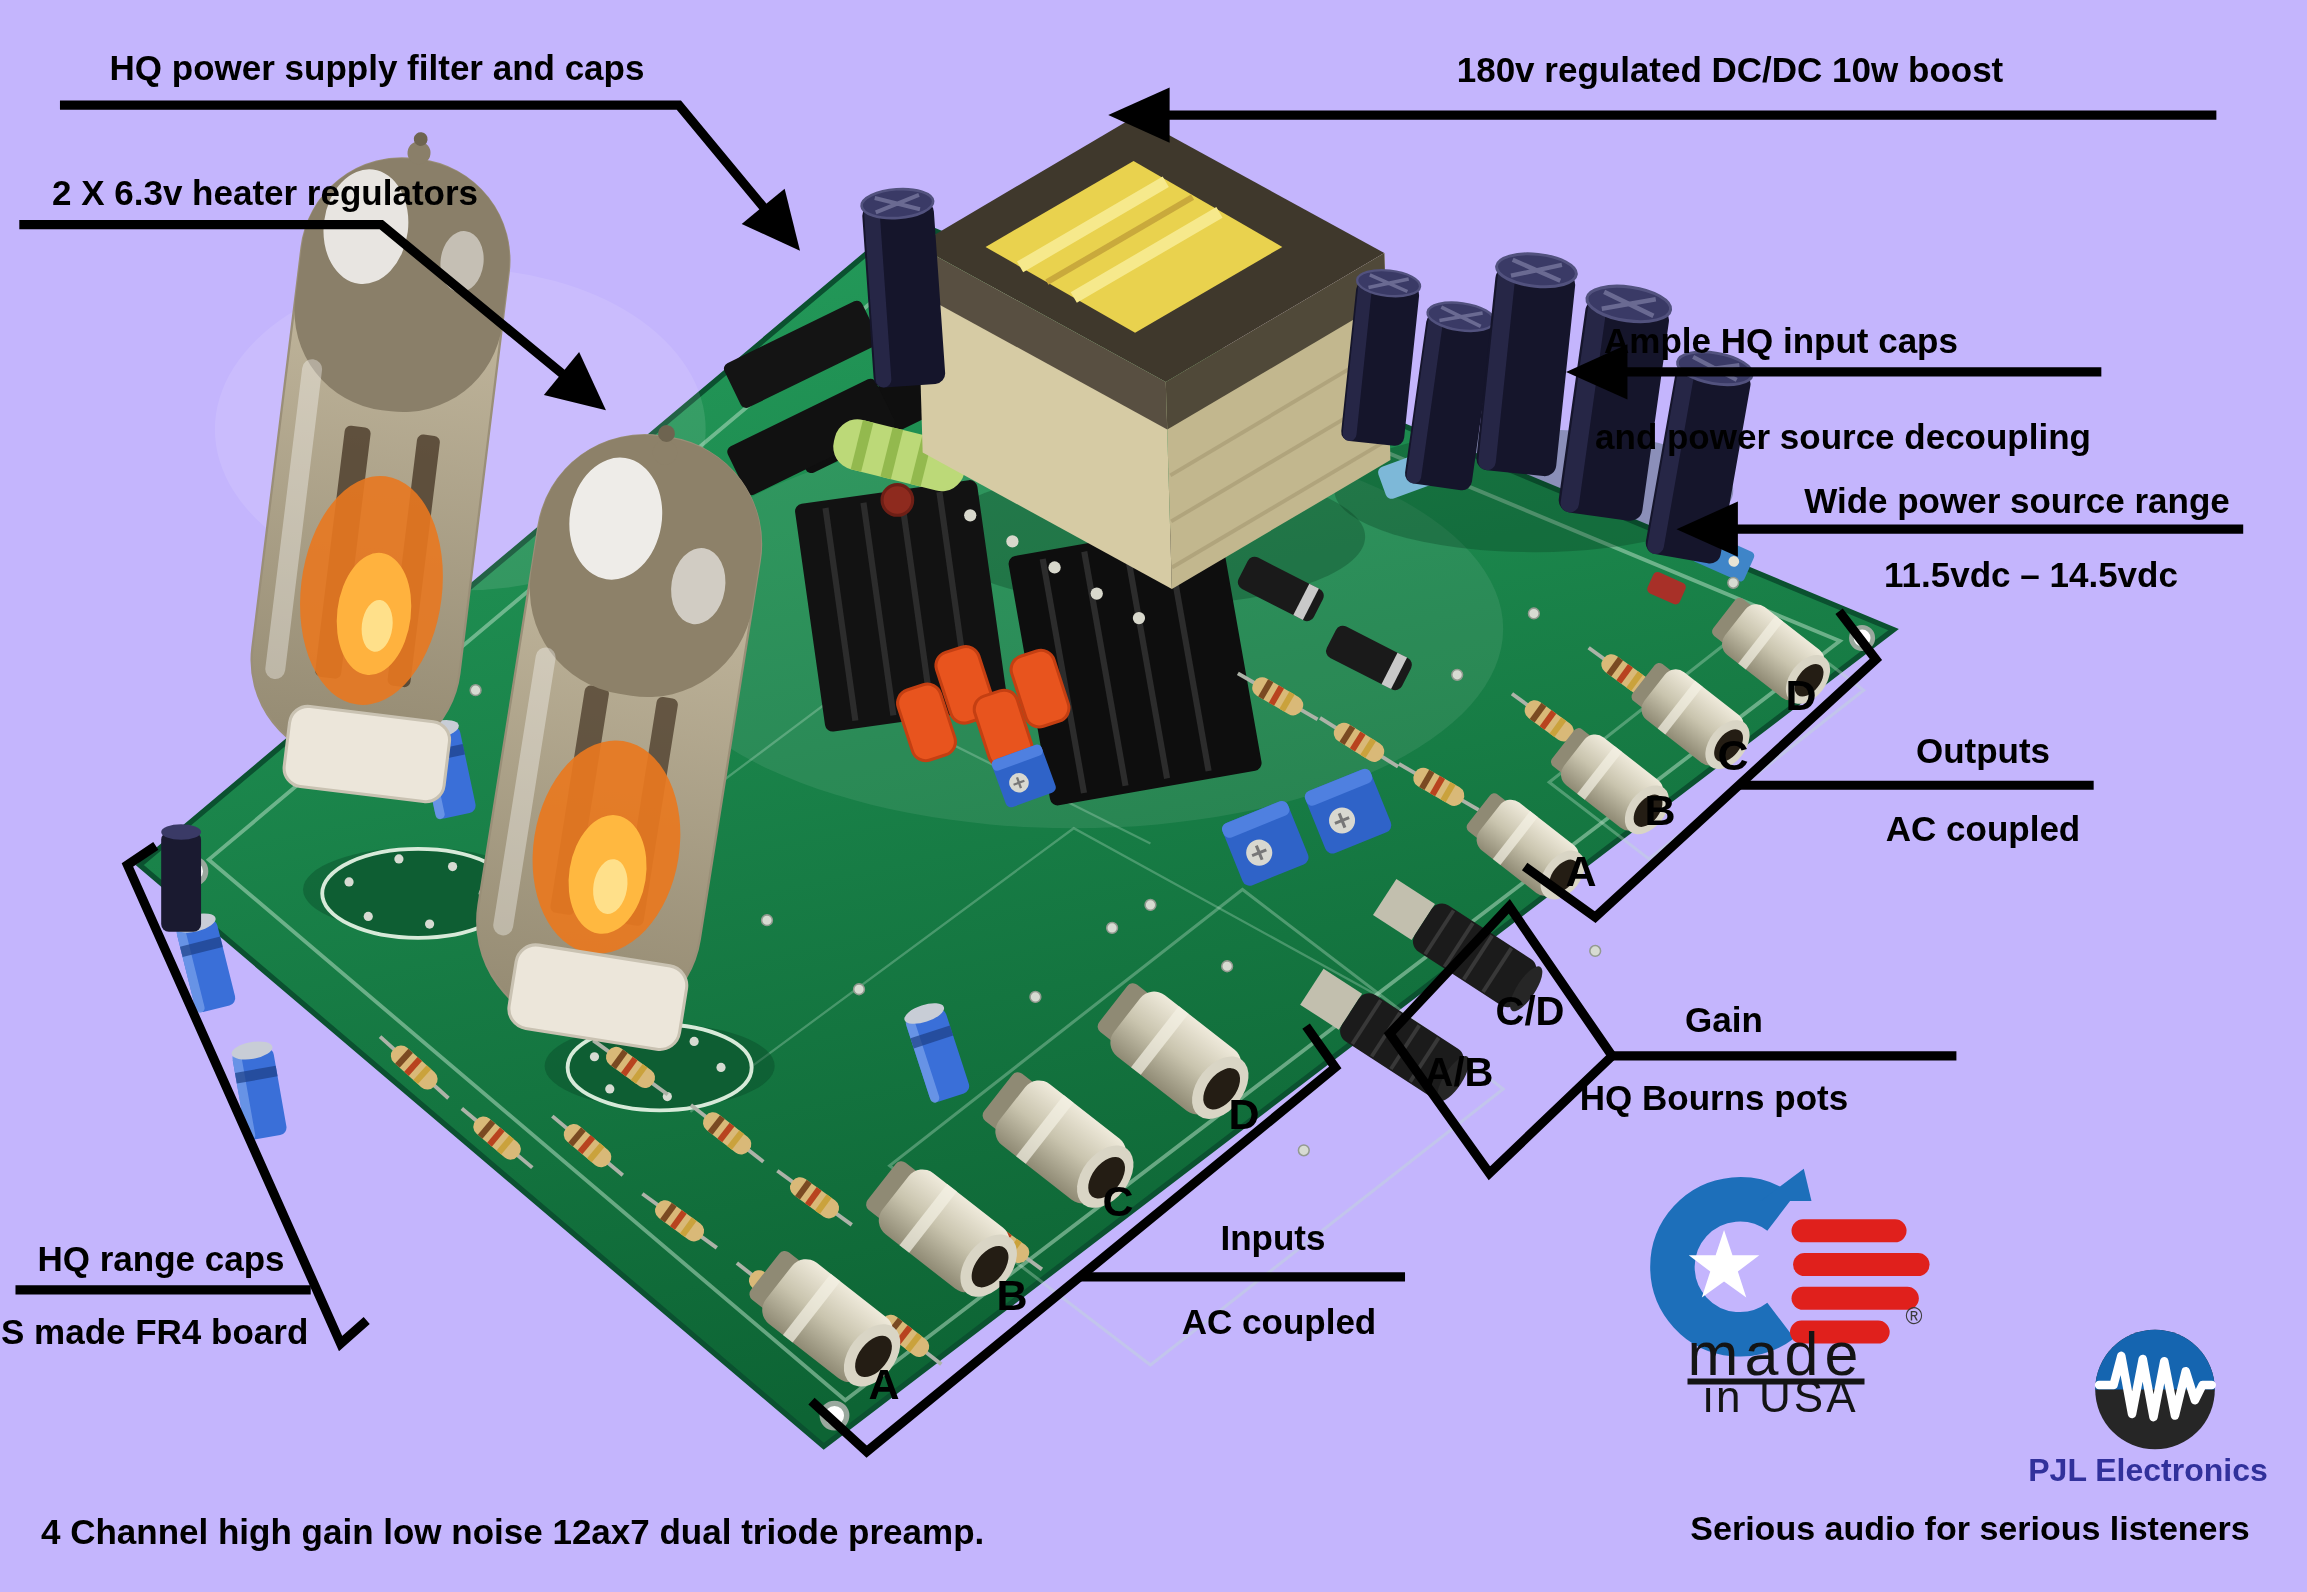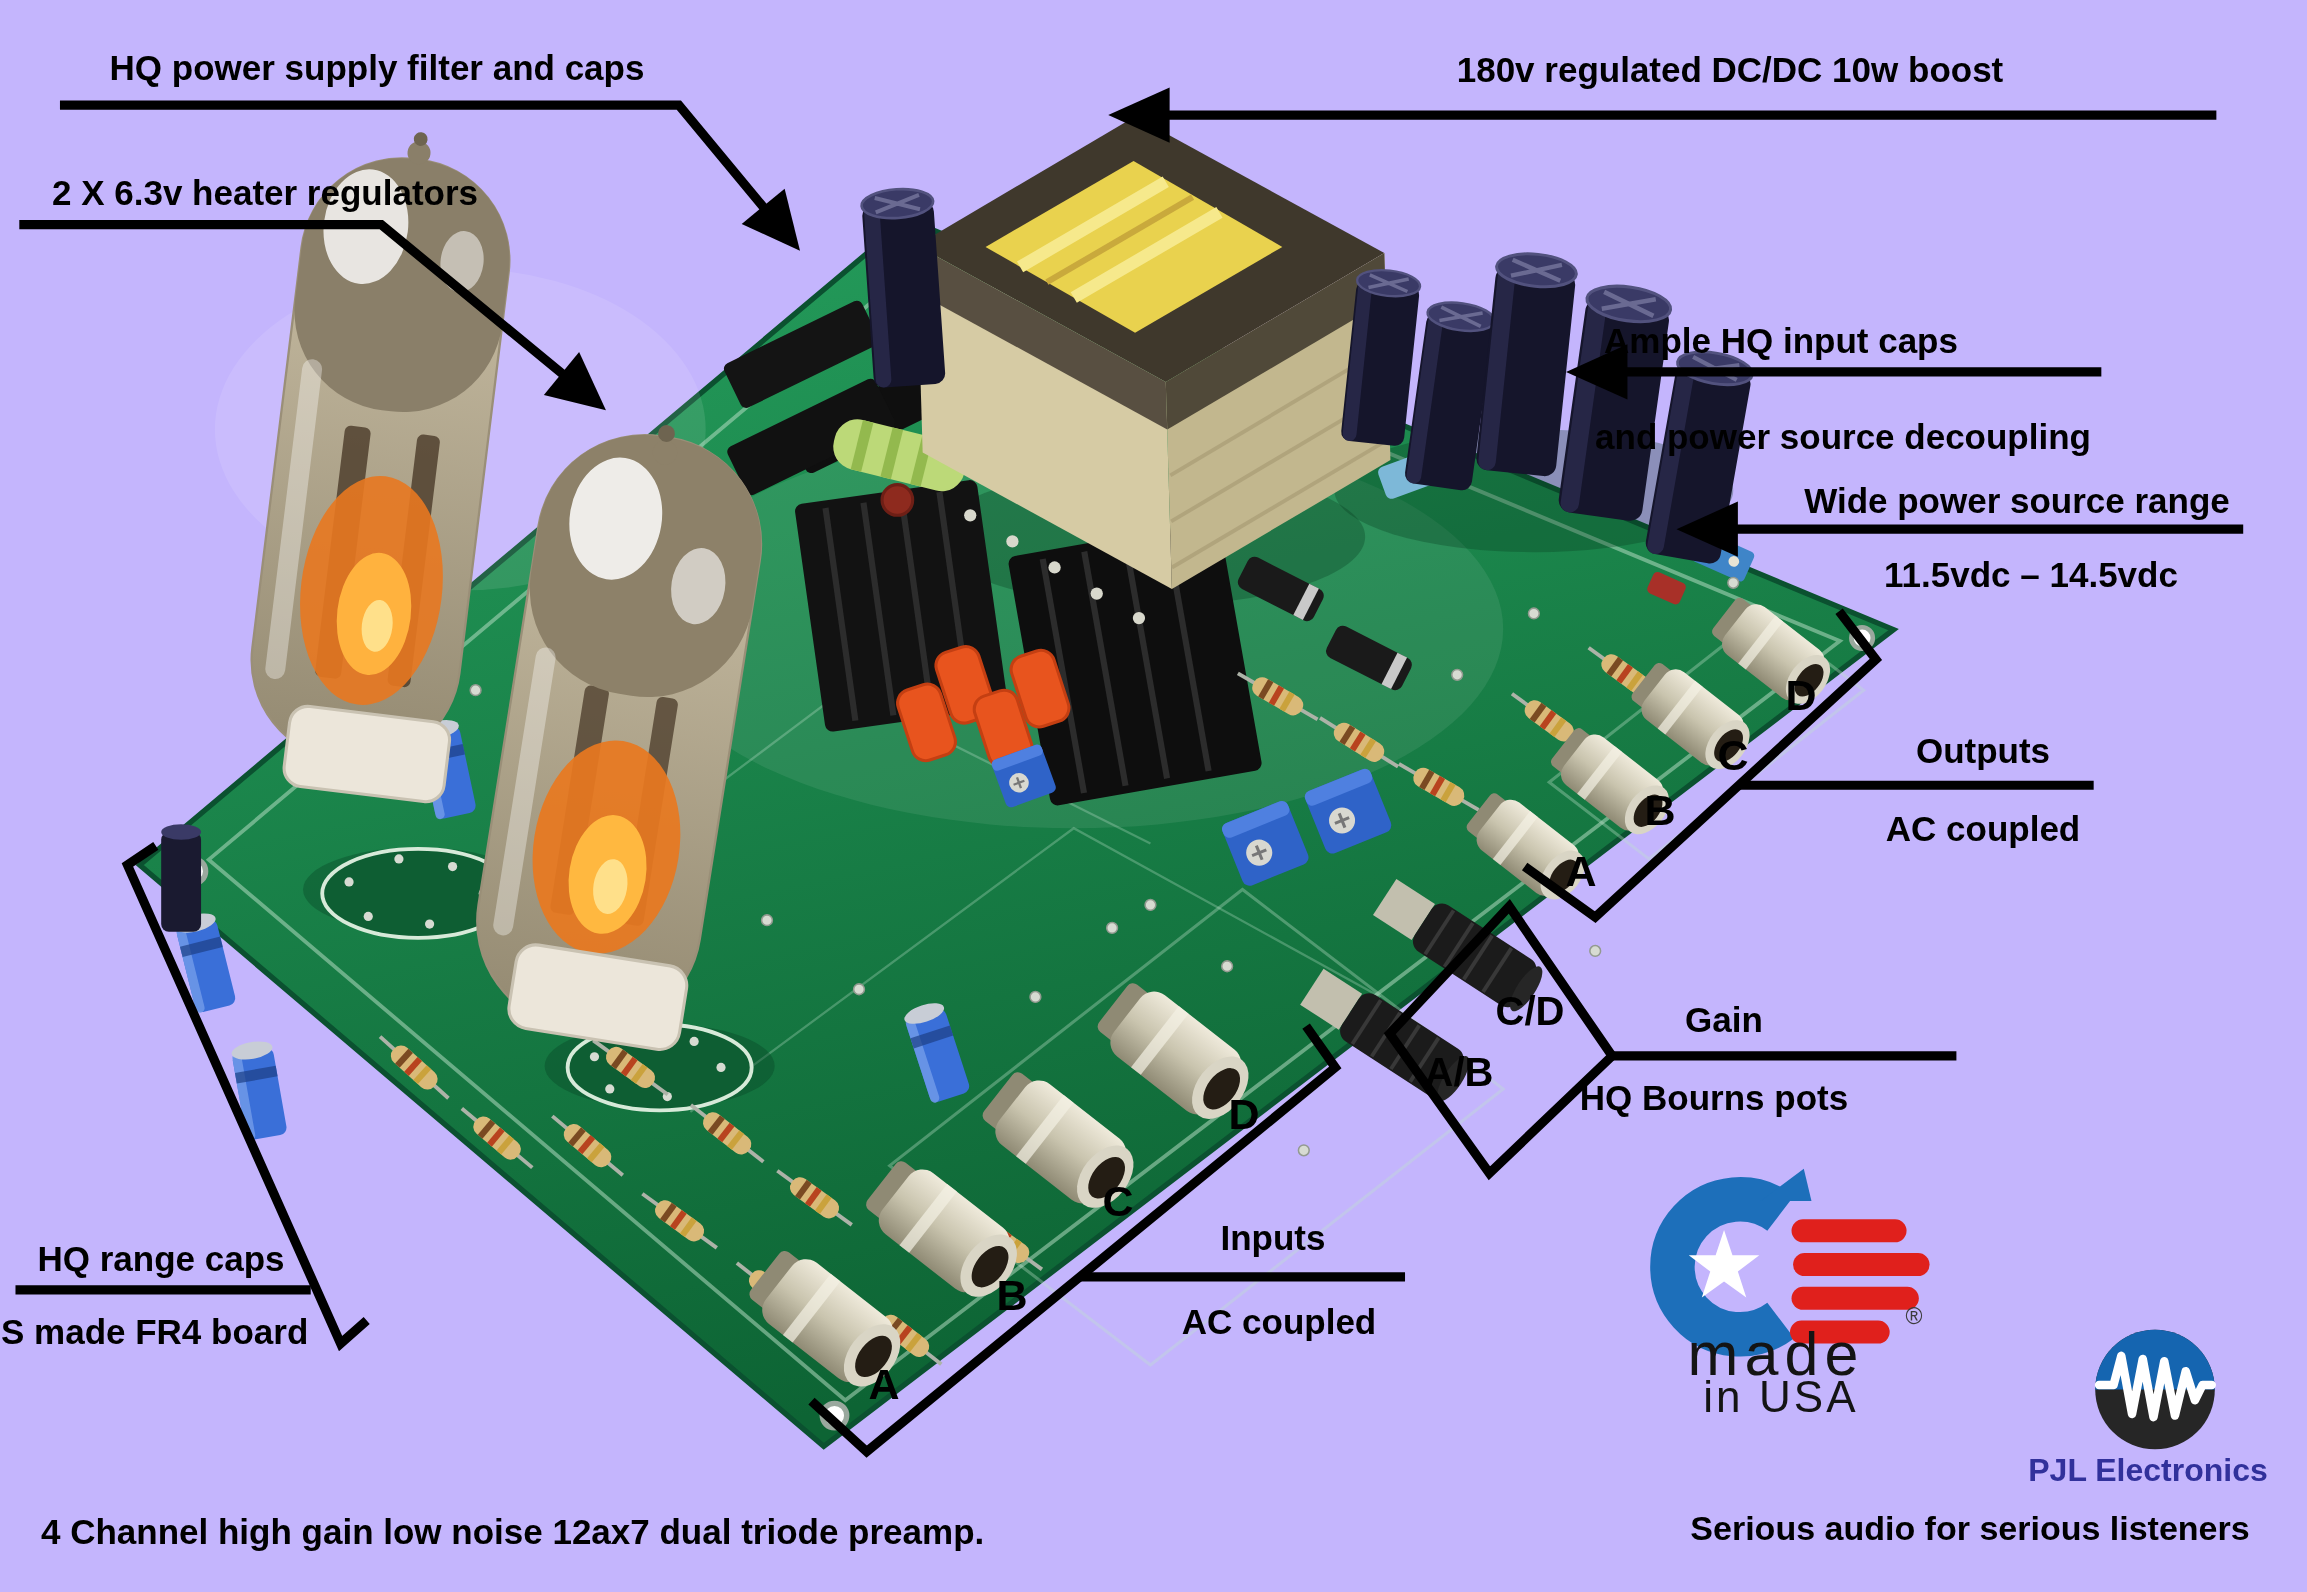--- a/index.html
+++ b/index.html
@@ -9,21 +9,21 @@
   .labels{position:absolute;left:0;top:0;width:100%;height:100%;z-index:2;}
   .lbl{position:absolute;transform:translate(-50%,-50%);font-weight:bold;font-size:35px;
        white-space:nowrap;line-height:1;}
   .lbl-left{position:absolute;transform:translate(0,-50%);font-weight:bold;font-size:35px;
        white-space:nowrap;line-height:1;text-align:right;}
   .ch{position:absolute;transform:translate(-50%,-50%);font-weight:bold;font-size:43px;
        white-space:nowrap;line-height:1;}
   .sel{position:absolute;transform:translate(-50%,-50%);font-weight:bold;font-size:40px;
        white-space:nowrap;line-height:1;}
   .usa-made{position:absolute;transform:translate(-50%,-50%);font-weight:400;font-size:61px;
-       letter-spacing:6.1px;white-space:nowrap;line-height:1;color:#141414;}
+       letter-spacing:6.1px;white-space:nowrap;line-height:1;color:#141414;text-decoration:underline;}
   .usa-in{position:absolute;transform:translate(-50%,-50%);font-weight:400;font-size:44px;
        letter-spacing:3.1px;white-space:nowrap;line-height:1;color:#141414;}
   .usa-reg{position:absolute;transform:translate(-50%,-50%);font-weight:400;font-size:23px;
        color:#3c3c3c;line-height:1;}
   .pjl{position:absolute;transform:translate(-50%,-50%);font-weight:600;font-size:32px;
        white-space:nowrap;line-height:1;color:#31319b;}
   .tagline{position:absolute;transform:translate(-50%,-50%);font-weight:bold;font-size:34px;
        white-space:nowrap;line-height:1;}
 </style>
 </head>

